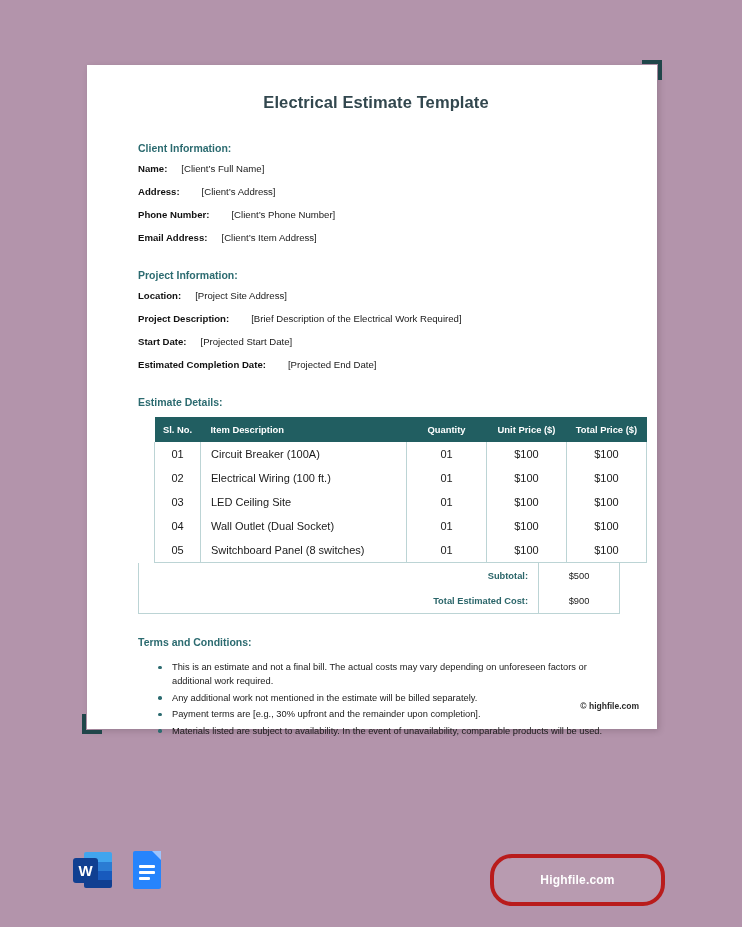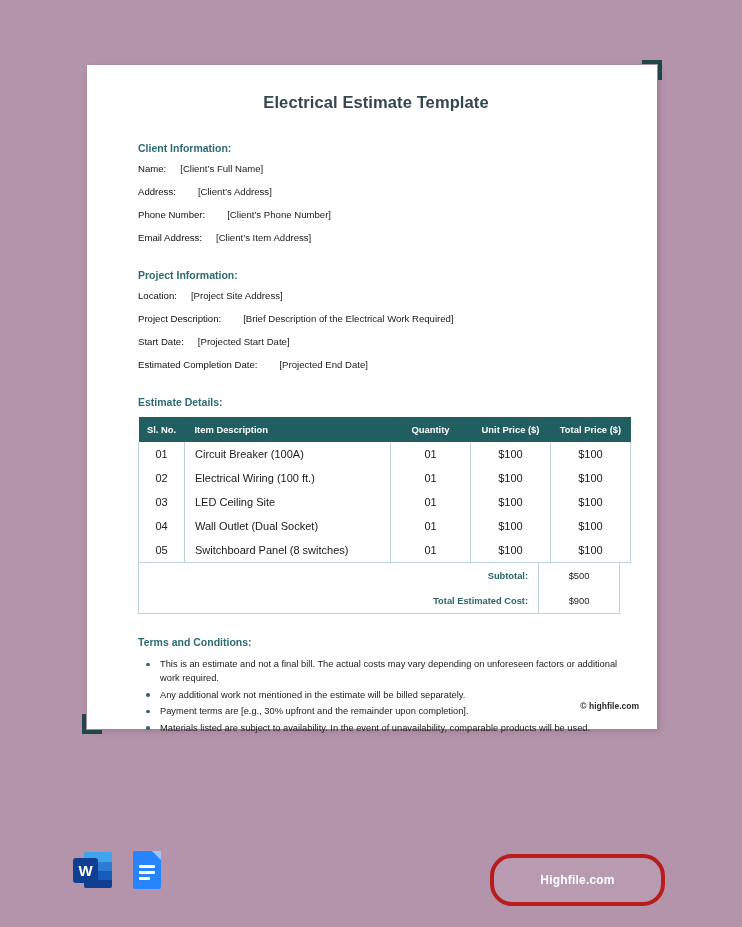--- a/index.html
+++ b/index.html
@@ -73,39 +73,40 @@
   }
 
   
   .field-row {
     font-size: 9.6px;
     color: #171717;
     margin-bottom: 12px;
     white-space: nowrap;
   }
   .field-label {
-    font-weight: normal;
+    font-weight: bold;
     color: #111111;
   }
   .field-value {
     font-weight: normal;
     color: #1a1a1a;
     display: inline-block;
   }
   .gap-sm  { width: 14px; display: inline-block; }
   .gap-md  { width: 22px; display: inline-block; }
 
   .block-gap { height: 14px; }
 
   
   #estimate-table {
     border-collapse: collapse;
     width: 482px;
     margin-top: 3px;
     table-layout: fixed;
+    margin-left: 16px;
   }
   #estimate-table th {
     background: #215e61;
     color: #ffffff;
     font-size: 9.4px;
     font-weight: bold;
     padding: 7px 0;
     border: none;
     text-align: center;
   }
@@ -157,21 +158,21 @@
   }
   #summary-table td.sum-value {
     width: 80px;
     text-align: center;
     color: #1a1a1a;
   }
 
   
   #terms-section { margin-top: 22px; }
   #terms-list {
-    margin: 0;
+    margin: 12px;
     padding: 0;
     list-style: none;
   }
   #terms-list li {
     position: relative;
     font-size: 9.3px;
     color: #1a1a1a;
     line-height: 1.55;
     padding-left: 22px;
     margin-bottom: 2px;

